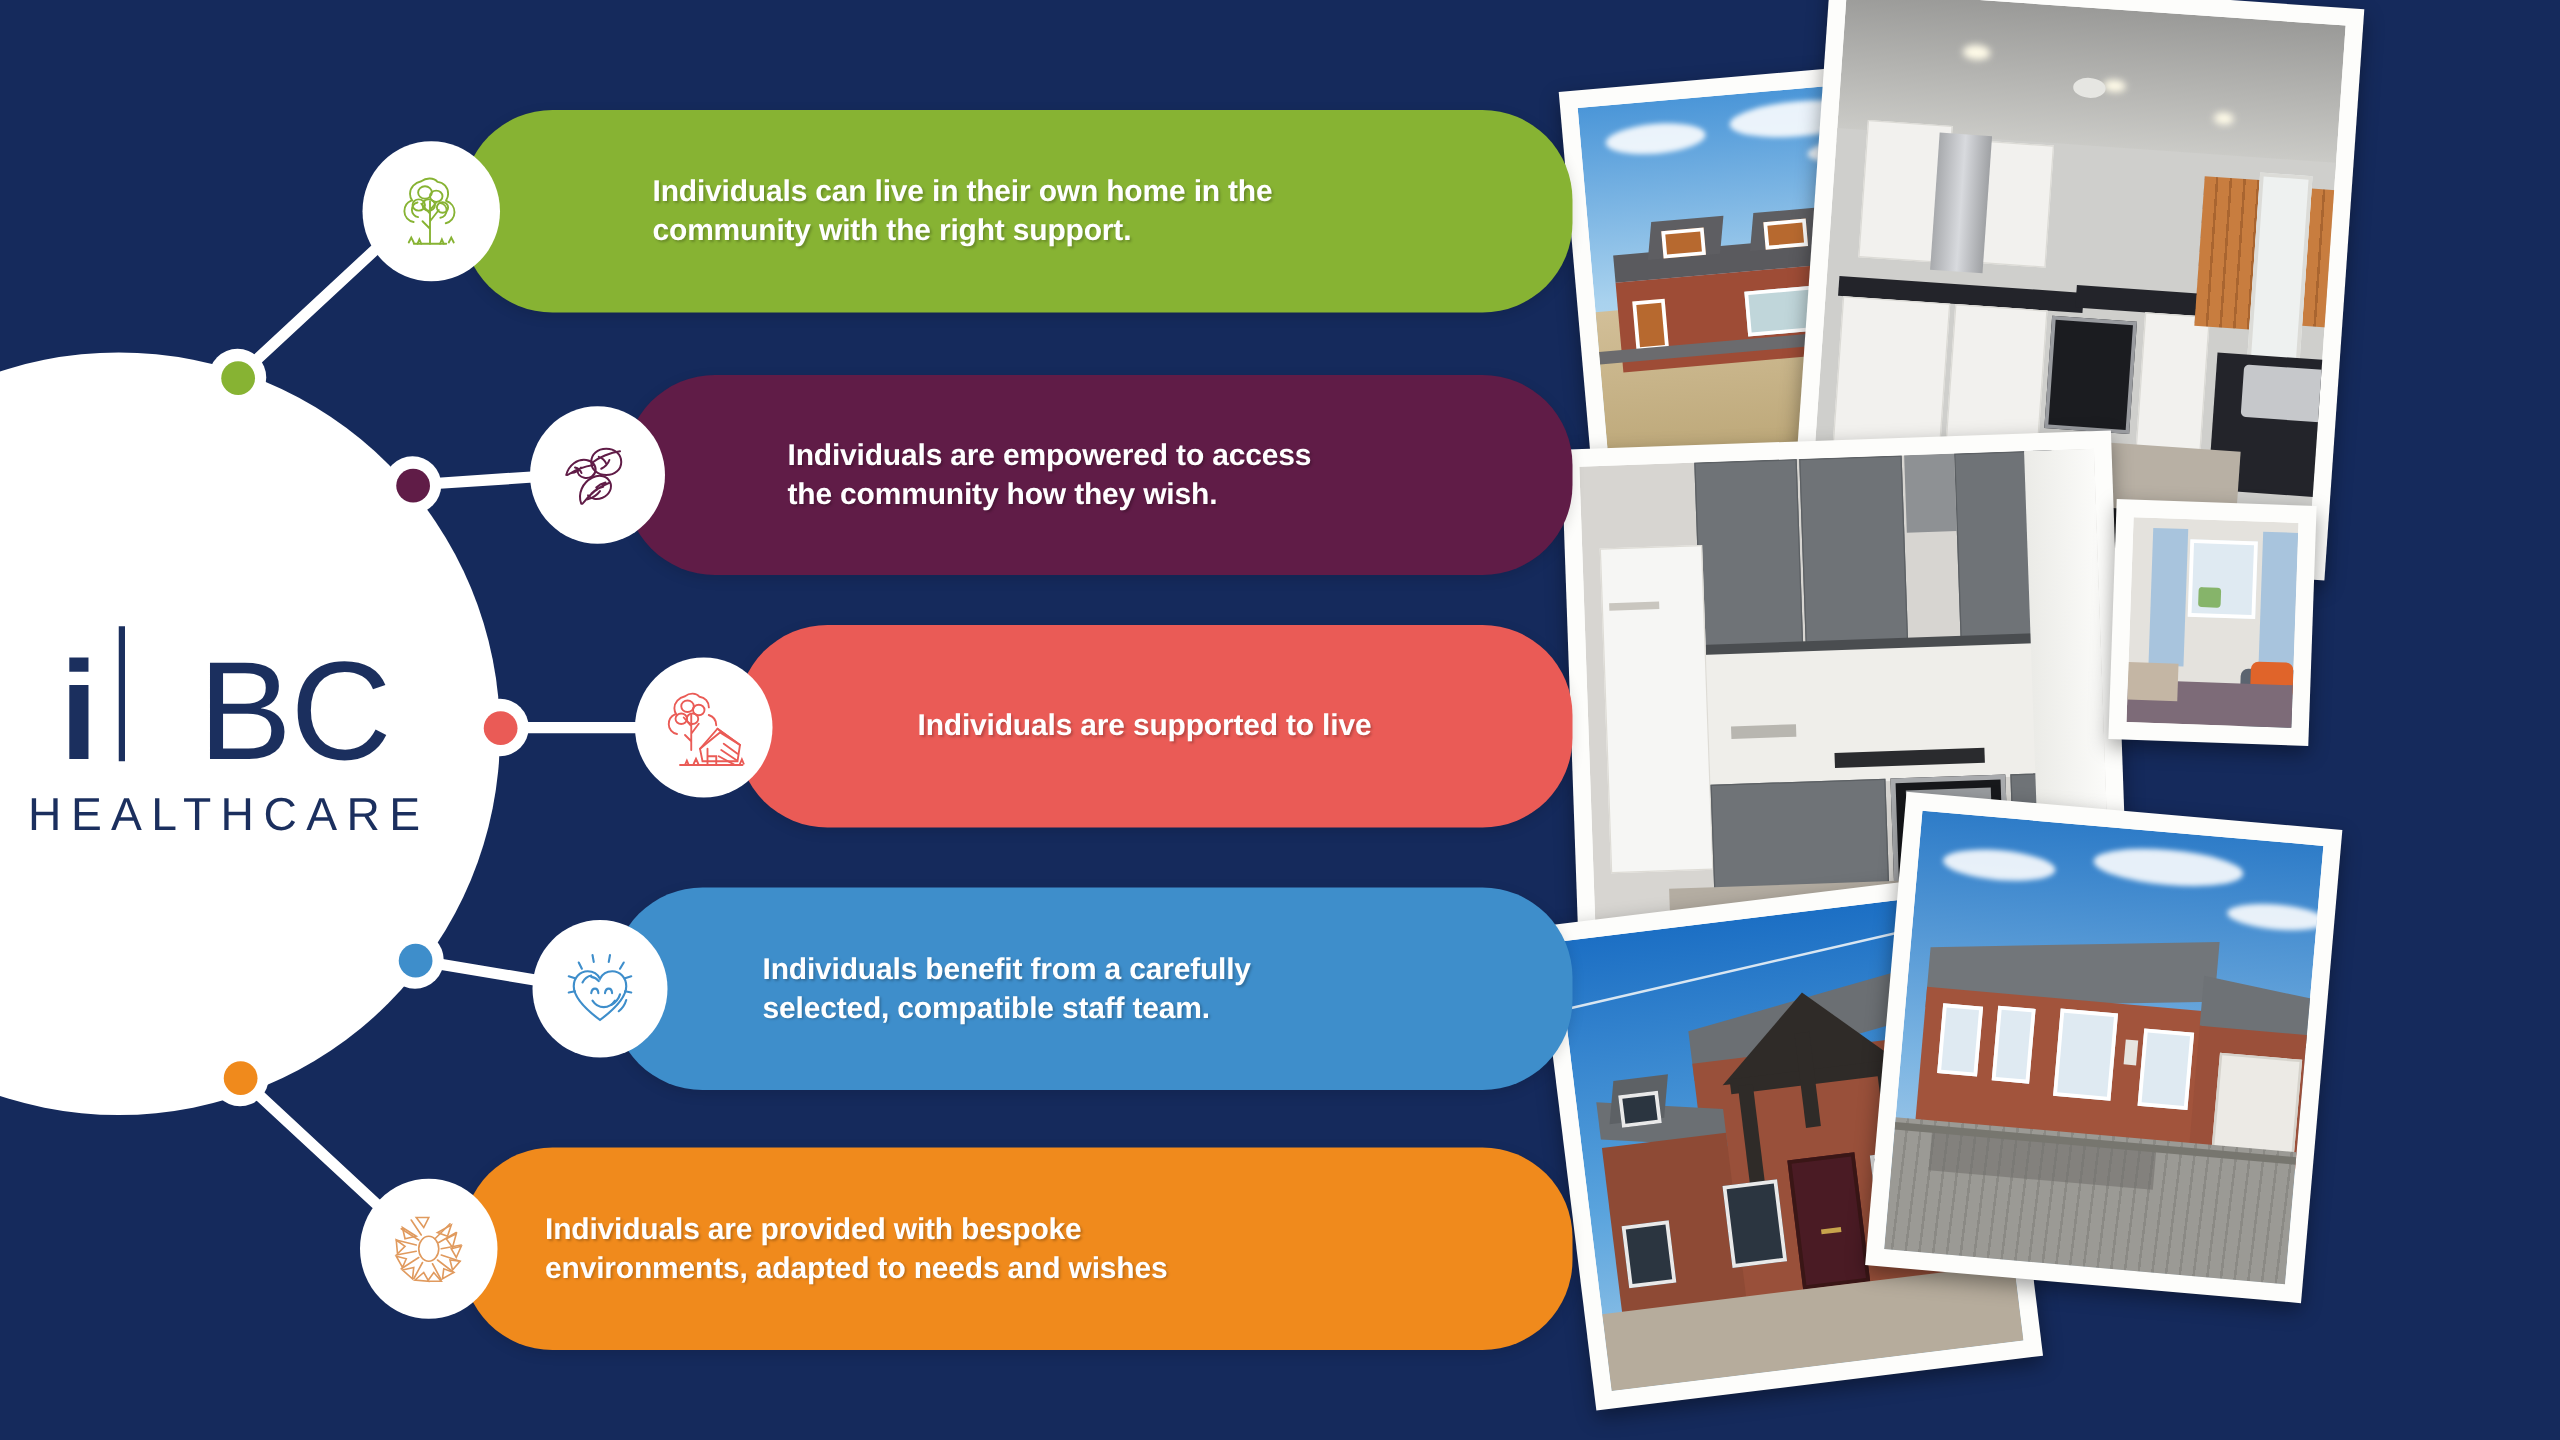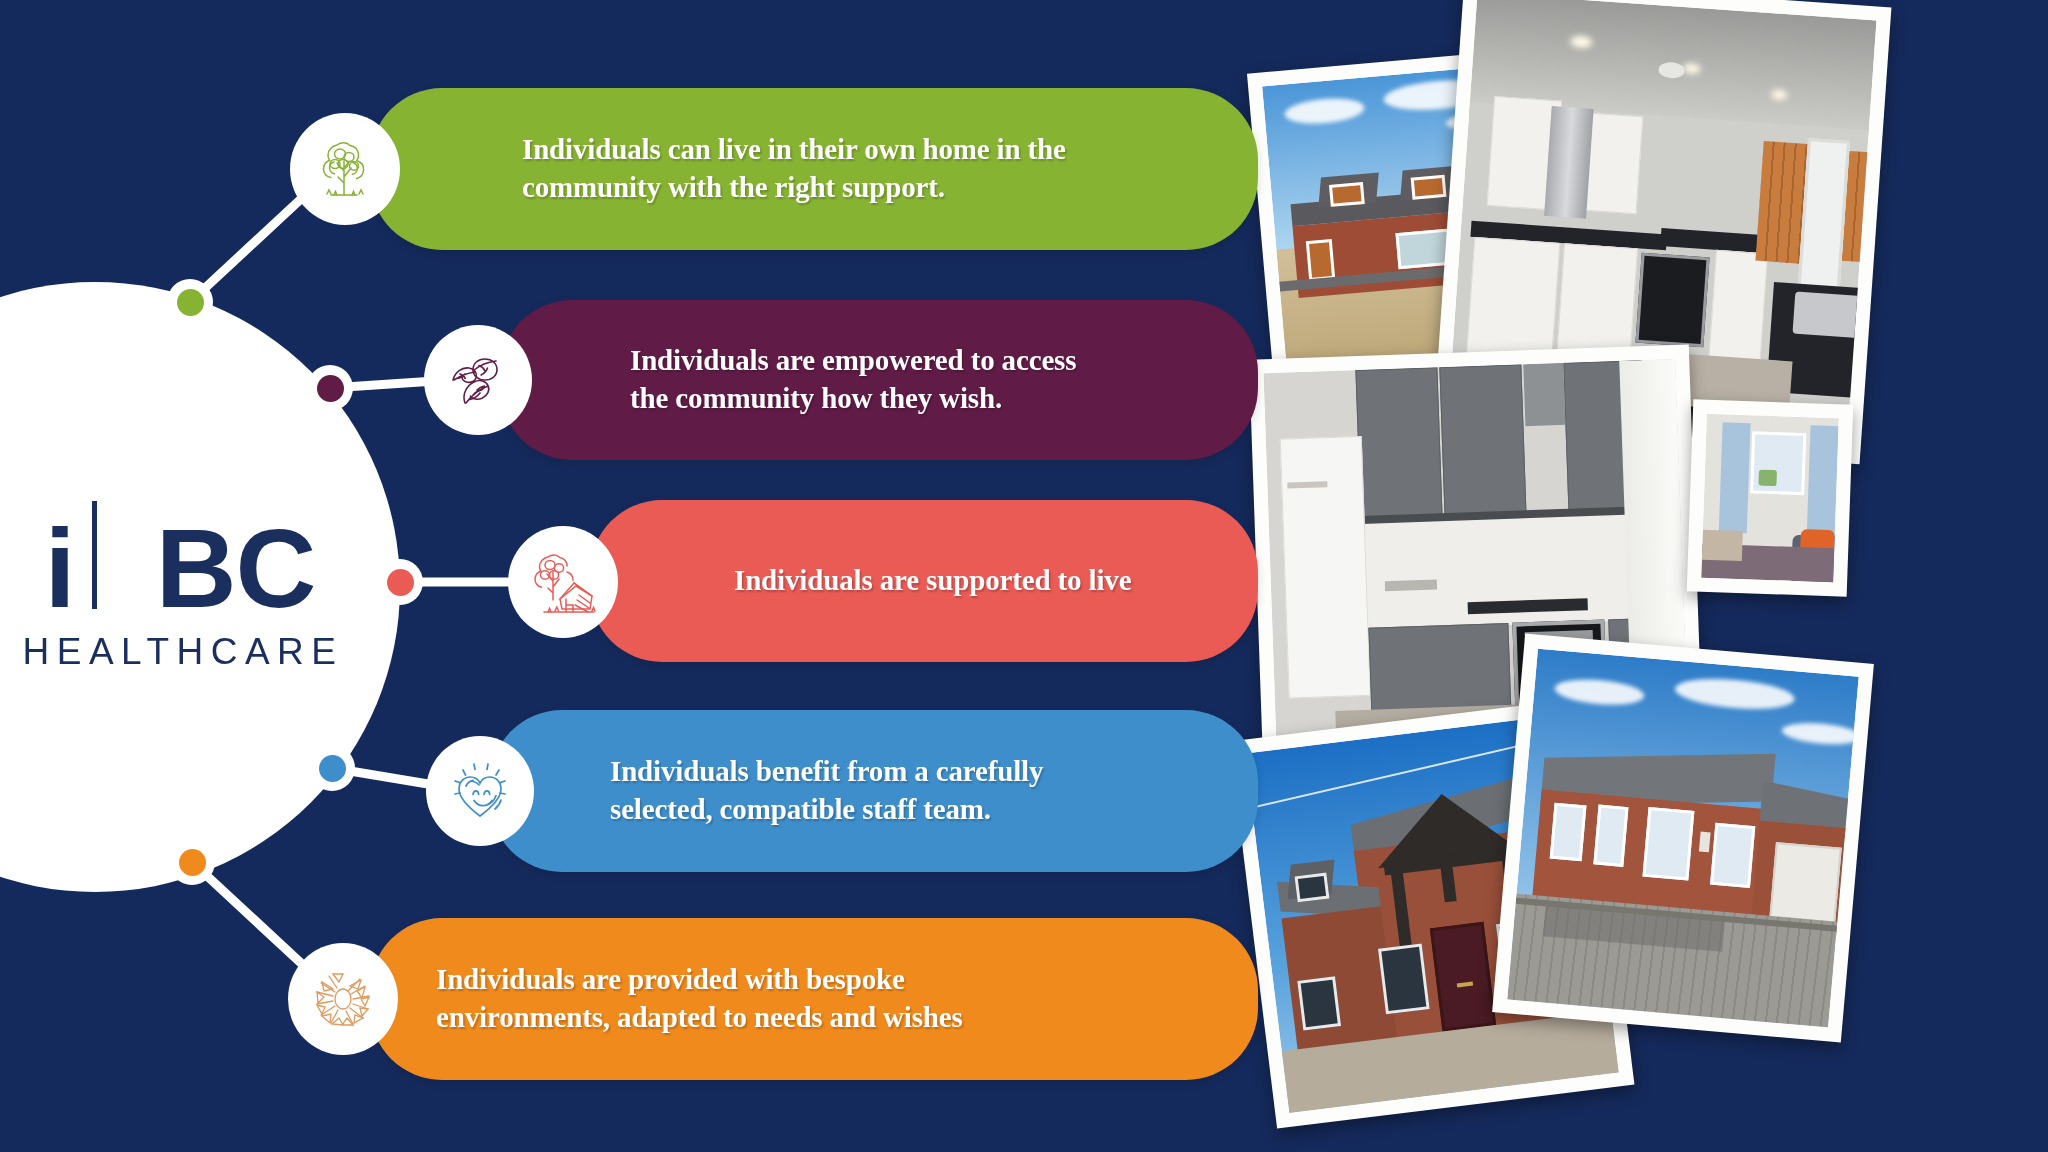--- a/index.html
+++ b/index.html
@@ -18,21 +18,21 @@
     z-index:6;
   }
   .logo-inner{margin-left:170px;display:flex;flex-direction:column;align-items:center;}
   .logo-mark{display:flex;align-items:flex-end;color:#1b2f5e;}
   .logo-i{
     font-size:112px;font-weight:700;line-height:.82;letter-spacing:-2px;
     font-family:"Liberation Sans",sans-serif;
   }
   .logo-bar{width:5px;height:108px;background:#1b2f5e;margin:0 19px 6px 18px;}
   .logo-bc{
-    font-size:112px;font-weight:700;line-height:.82;letter-spacing:-1px;margin-left:40px;
+    font-size:112px;font-weight:400;line-height:.82;letter-spacing:-1px;margin-left:40px;
   }
   .logo-sub{
     color:#1b2f5e;font-size:37px;letter-spacing:7.5px;font-weight:400;
     margin-top:16px;margin-left:6px;
   }
 
   
   .connector-svg{position:absolute;left:0;top:0;width:1100px;height:1152px;z-index:4;}
 
   .node-dot{
@@ -40,24 +40,24 @@
     background:#fff;display:flex;align-items:center;justify-content:center;z-index:7;
   }
   .node-dot i{display:block;width:27px;height:27px;border-radius:50%;}
 
   
   .pill{
     position:absolute;border-radius:72px;display:flex;align-items:center;z-index:5;
     box-shadow:0 3px 10px rgba(0,0,0,.13);
   }
   .pill-text{
-    color:#fff;font-weight:700;font-size:29px;line-height:1.30;
+    color:#fff;font-weight:700;font-size:24px;line-height:1.30;
     letter-spacing:-.15px;
     text-shadow:1.5px 1.5px 2px rgba(0,0,0,.22);
-    font-family:Liberation Serif, serif;
+    font-family:Liberation Sans, sans-serif;
   }
   .badge{
     position:absolute;border-radius:50%;background:#fff;
     display:flex;align-items:center;justify-content:center;z-index:8;
   }
   .badge svg{display:block;}
 
   
   .collage{position:absolute;left:1270px;top:0;width:778px;height:1152px;z-index:3;}
   .polaroid{

